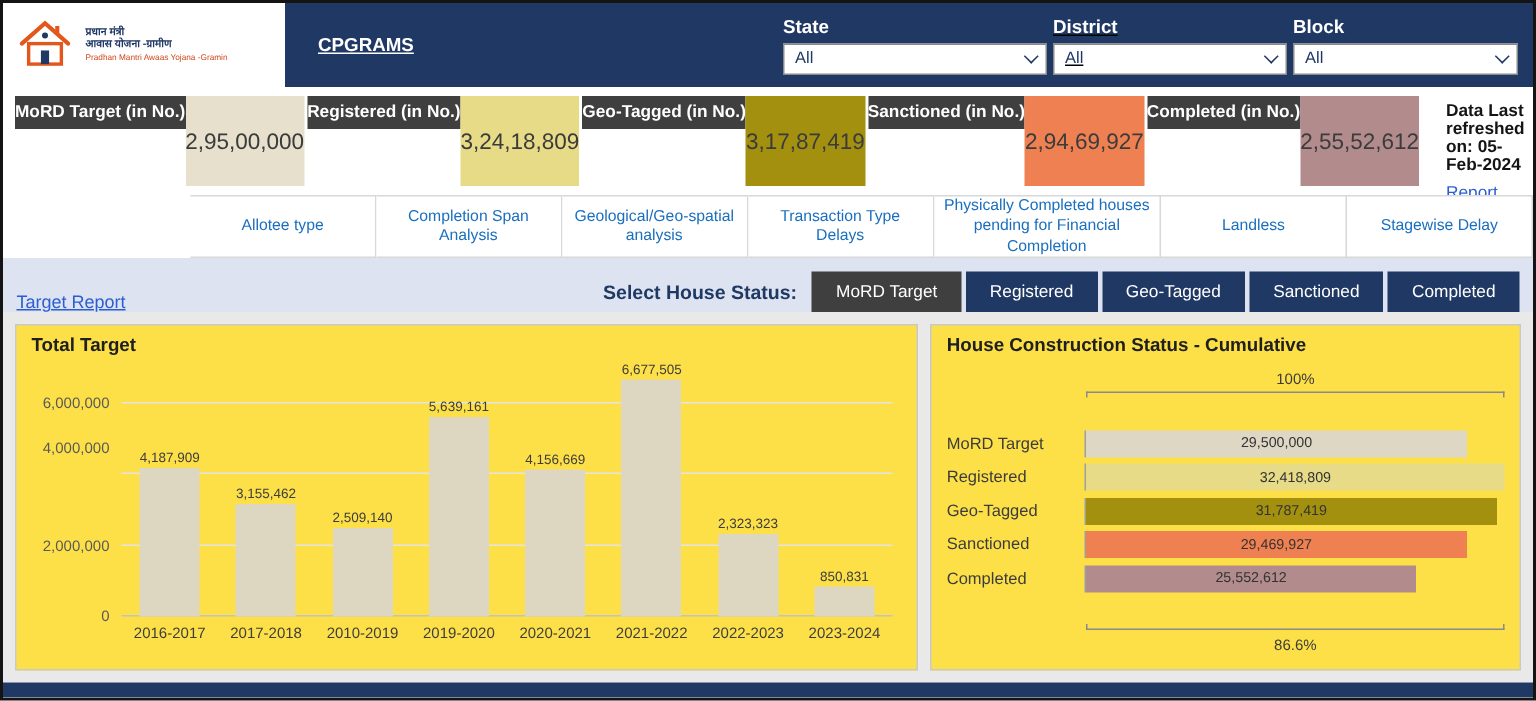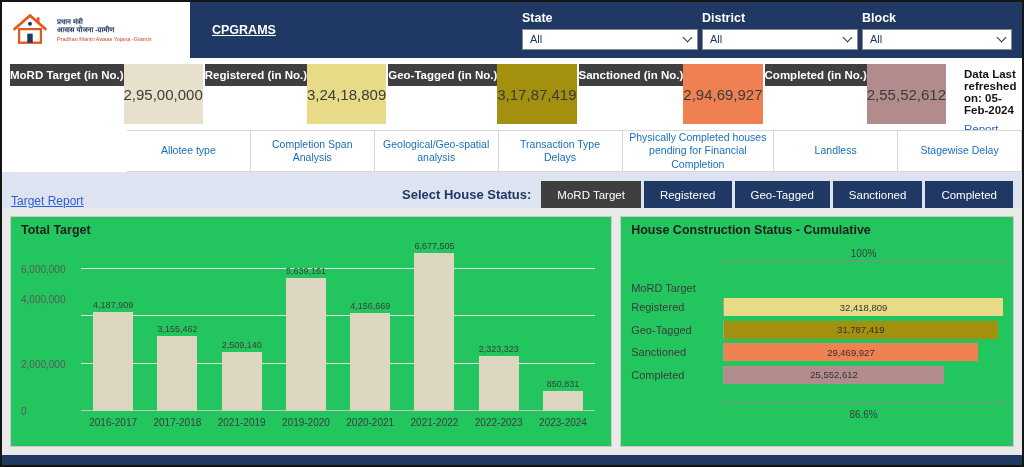--- a/index.html
+++ b/index.html
@@ -17,21 +17,21 @@
   .logo-box { width:188px; height:100%; background:#fff; display:flex; align-items:center; gap:7px; padding:4px 8px; }
   .logo-text { display:flex; flex-direction:column; line-height:1.15; }
   .hin { font-size:7px; font-weight:bold; color:#1f3864; white-space:nowrap; }
   .eng { font-size:5.5px; color:#d04a1e; white-space:nowrap; margin-top:2px; }
   .cpgrams { color:#fff; font-weight:bold; font-size:12.5px; text-decoration:underline; margin-left:22px; cursor:pointer; }
   .filters { margin-left:auto; display:flex; gap:4px; padding-right:10px; }
   .flabel { color:#fff; font-size:12.5px; font-weight:600; margin-bottom:4px; }
   .fselect { height:21px; background:#fff; border:1px solid #8a8a8a; display:flex; align-items:center; justify-content:space-between; padding:0 6px 0 7px; cursor:pointer; }
   .fval { font-size:11px; color:#1f3864; }
   .chev { width:7px; height:7px; border-right:1.5px solid #1f3864; border-bottom:1.5px solid #1f3864; transform:rotate(45deg); margin-top:-4px; }
-  .f-state { width:176px; } .f-district { width:156px; } .f-block { width:150px; }
+  .f-state { width:176px; } .f-district { width:156px;text-decoration:underline; } .f-block { width:150px; }
 
   
   .kpi-row { display:flex; margin:6px 8px 0; gap:2px; height:60px; flex:0 0 auto; }
   .kpi-card { flex:1; display:flex; flex-direction:row; }
   .kpi-head { height:22px; background:#3f3f3f; color:#fff; font-size:11.5px; font-weight:600; display:flex; align-items:center; justify-content:center; white-space:nowrap; }
   .kpi-value { flex:1; display:flex; align-items:center; justify-content:center; font-size:15px; color:#3b3b3b; }
   .refresh-box { width:292px; padding:4px 0 0 16px; background:#fff; }
   .refresh-label { font-size:11.5px; font-weight:bold; color:#141414; }
   .report-link { font-size:11.5px; color:#2b5fd0; text-decoration:underline; display:inline-block; margin-top:7px; cursor:pointer; }
 
@@ -45,30 +45,30 @@
   
   .statusbar { height:36px; background:#dde3f0; display:flex; align-items:flex-end; padding:0 9px; flex:0 0 auto; }
   .target-report { font-size:12px; color:#2b5fd0; text-decoration:underline; cursor:pointer; }
   .status-cluster { margin-left:auto; display:flex; align-items:center; gap:3px; }
   .shs-label { font-weight:bold; color:#1f3864; font-size:13px; margin-right:7px; }
   .sbtn { height:27px; padding:0 16px; background:#1f3864; color:#fff; font-size:11.5px; border:none; display:flex; align-items:center; cursor:pointer; font-family:"Liberation Sans",sans-serif; }
   .sbtn.selected { background:#3f3f3f; }
 
   
   .panels { display:flex; gap:8px; padding:8px; background:#e9e9e9; height:247px; flex:0 0 auto; }
-  .panel { background:#22c55e; border:1px solid #c9c9c9; padding:6px 10px 24px; }
+  .panel { background:#fde047; border:1px solid #c9c9c9; padding:6px 10px 8px; }
   .panel-left { flex:607 0 0; }
   .panel-right { flex:389 0 0; display:flex; flex-direction:column; }
   .panel h3 { font-size:12.5px; color:#202020; margin:0 0 4px; font-weight:bold; }
 
   
   .vchart { position:relative; height:188px; }
   .gridline { position:absolute; left:60px; right:6px; height:0; border-top:1px solid #e4e4e4; }
   .gridline.base { border-top-color:#c2c2c2; }
-  .ylab { position:absolute; left:0; width:52px; font-size:10px; color:#595959; }
+  .ylab { position:absolute; left:0; width:52px; text-align:right; font-size:10px; color:#595959; }
   .vcols { position:absolute; left:60px; right:6px; top:0; bottom:0; display:flex; justify-content:space-around; align-items:flex-end; }
   .vcol { display:flex; flex-direction:column; align-items:center; justify-content:flex-end; height:100%; }
   .vval { font-size:9px; color:#3d3d3d; margin-bottom:2px; white-space:nowrap; }
   .vbar { width:40px; }
   .vxl { height:18px; display:flex; align-items:center; font-size:10px; color:#3d3d3d; white-space:nowrap; padding-top:4px; }
 
   
   .hchart { flex:1; display:flex; flex-direction:column; justify-content:space-between; padding-top:2px; }
   .annot { margin-left:93px; text-align:center; }
   .annot-label { font-size:10px; color:#3c3c3c; }
@@ -201,21 +201,21 @@
               <div class="vxl">2016-2017</div>
             </div>
             <div class="vcol">
               <div class="vval">3,155,462</div>
               <div class="vbar" style="height: 74.6793px; background: rgb(221, 215, 194);"></div>
               <div class="vxl">2017-2018</div>
             </div>
             <div class="vcol">
               <div class="vval">2,509,140</div>
               <div class="vbar" style="height: 59.383px; background: rgb(221, 215, 194);"></div>
-              <div class="vxl">2021-2019</div>
+              <div class="vxl">2010-2019</div>
             </div>
             <div class="vcol">
               <div class="vval">5,639,161</div>
               <div class="vbar" style="height: 133.46px; background: rgb(221, 215, 194);"></div>
               <div class="vxl">2019-2020</div>
             </div>
             <div class="vcol">
               <div class="vval">4,156,669</div>
               <div class="vbar" style="height: 98.3745px; background: rgb(221, 215, 194);"></div>
               <div class="vxl">2020-2021</div>
@@ -241,20 +241,25 @@
     <section class="panel panel-right">
       <h3>House Construction Status - Cumulative</h3>
       <div class="hchart">
         <div class="annot top">
           <span class="annot-label">100%</span>
           <div class="bracket down"></div>
         </div>
         <div id="hrows">
             <div class="hrow">
               <div class="hlab">MoRD Target</div>
+              <div class="htrack">
+                <div class="hbar" style="width: 90.9966%; background: rgb(222, 215, 195);">
+                  <span class="hval">29,500,000</span>
+                </div>
+              </div>
             </div>
             <div class="hrow">
               <div class="hlab">Registered</div>
               <div class="htrack">
                 <div class="hbar" style="width: 100%; background: rgb(231, 219, 135);">
                   <span class="hval">32,418,809</span>
                 </div>
               </div>
             </div>
             <div class="hrow">

